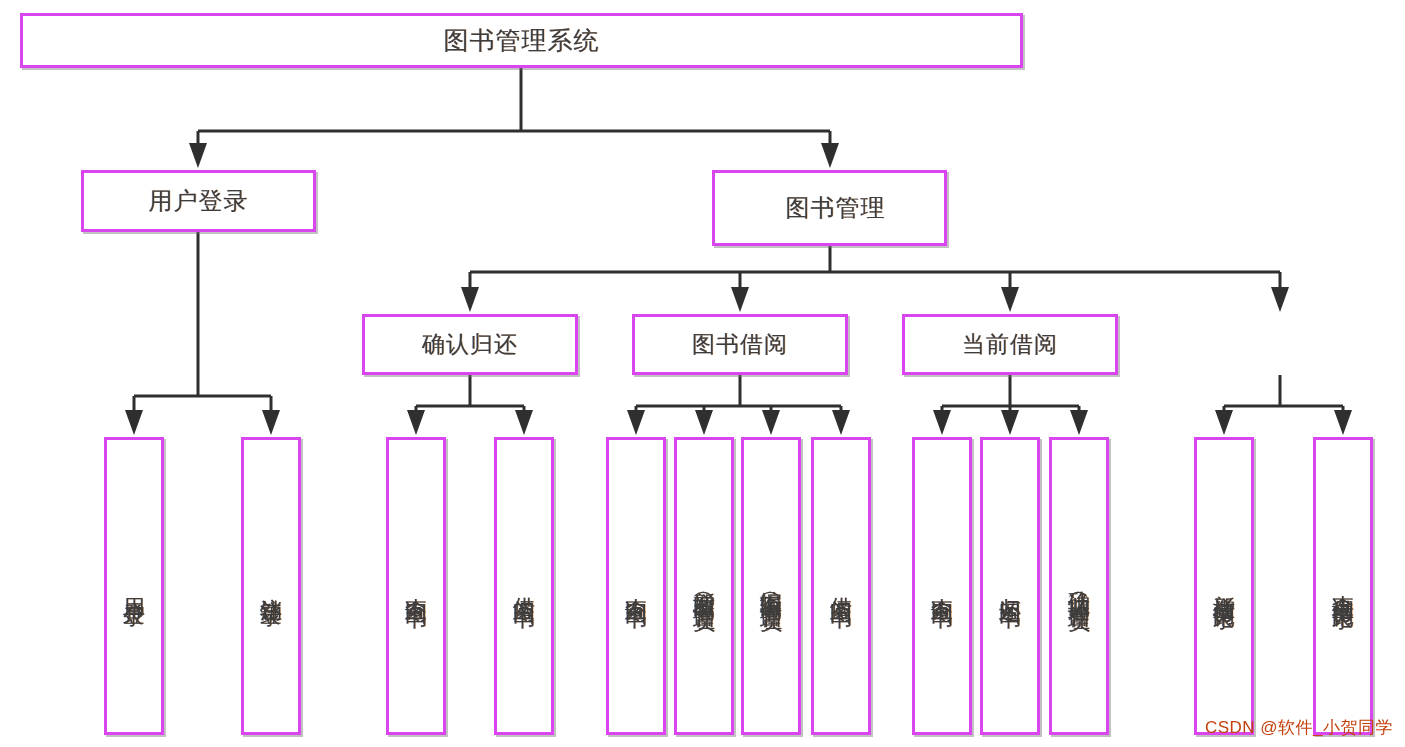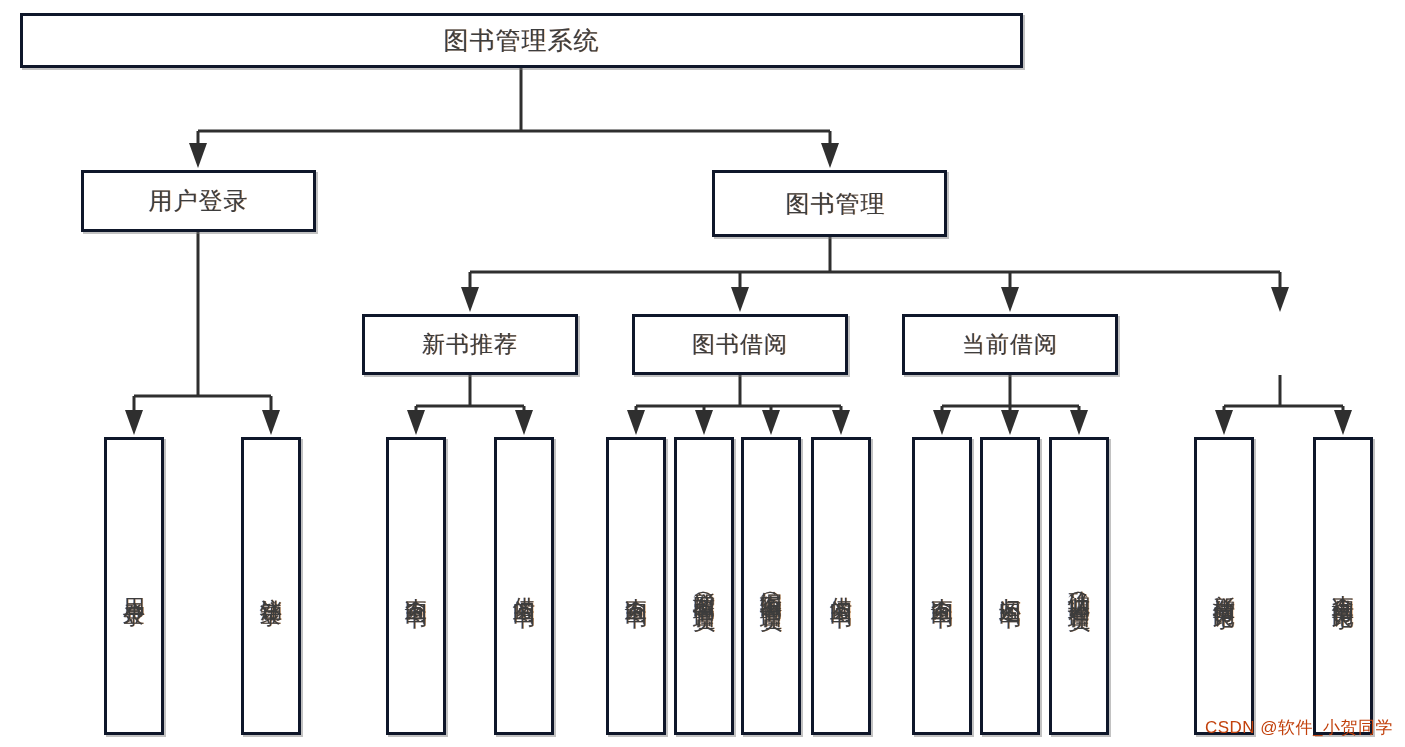--- a/index.html
+++ b/index.html
@@ -10,21 +10,21 @@
     font-family:"Liberation Sans","DejaVu Sans",sans-serif;
     overflow:hidden;
     position:relative;
   }
   #diagram{
     position:absolute;left:0;top:0;width:1405px;height:747px;
   }
   .node{
     position:absolute;
     background:#ffffff;
-    border:3px solid #0f172a;
+    border:3px solid #d946ef;
     box-sizing:border-box;
     box-shadow:2px 2px 0 rgba(120,120,120,0.45);
     display:flex;
     align-items:center;
     justify-content:center;
     color:#3d3d3d;
     text-shadow:0.5px 0 0 rgba(214,126,44,0.55), -0.5px 0 0 rgba(80,120,200,0.40);
     letter-spacing:1px;
     user-select:none;
   }
@@ -129,26 +129,26 @@
     <polygon class="edge-head" points="1343,435 1334,410 1352,410"></polygon>
   </svg>
 
   <div class="node root" style="left:20px;top:13px;width:1003px;height:55px;">
     <span>图书管理系统</span>
   </div>
 
   <div class="node lvl1" style="left:81px;top:170px;width:235px;height:62px;">
     <span>用户登录</span>
   </div>
-  <div class="node lvl1" style="left:712px;top:170px;width:235px;height:67px;padding-left:12px;">
+  <div class="node lvl1" style="left:712px;top:170px;width:235px;height:76px;padding-left:12px;">
     <span>图书管理</span>
   </div>
 
   <div class="node lvl2" style="left:362px;top:314px;width:216px;height:61px;">
-    <span>新书推荐</span>
+    <span>确认归还</span>
   </div>
   <div class="node lvl2" style="left:632px;top:314px;width:216px;height:61px;">
     <span>图书借阅</span>
   </div>
   <div class="node lvl2" style="left:902px;top:314px;width:216px;height:61px;">
     <span>当前借阅</span>
   </div>
 
   <div class="node leaf" style="left:104px;top:437px;width:60px;height:298px;">
     <span class="vtext">用户登录</span>

